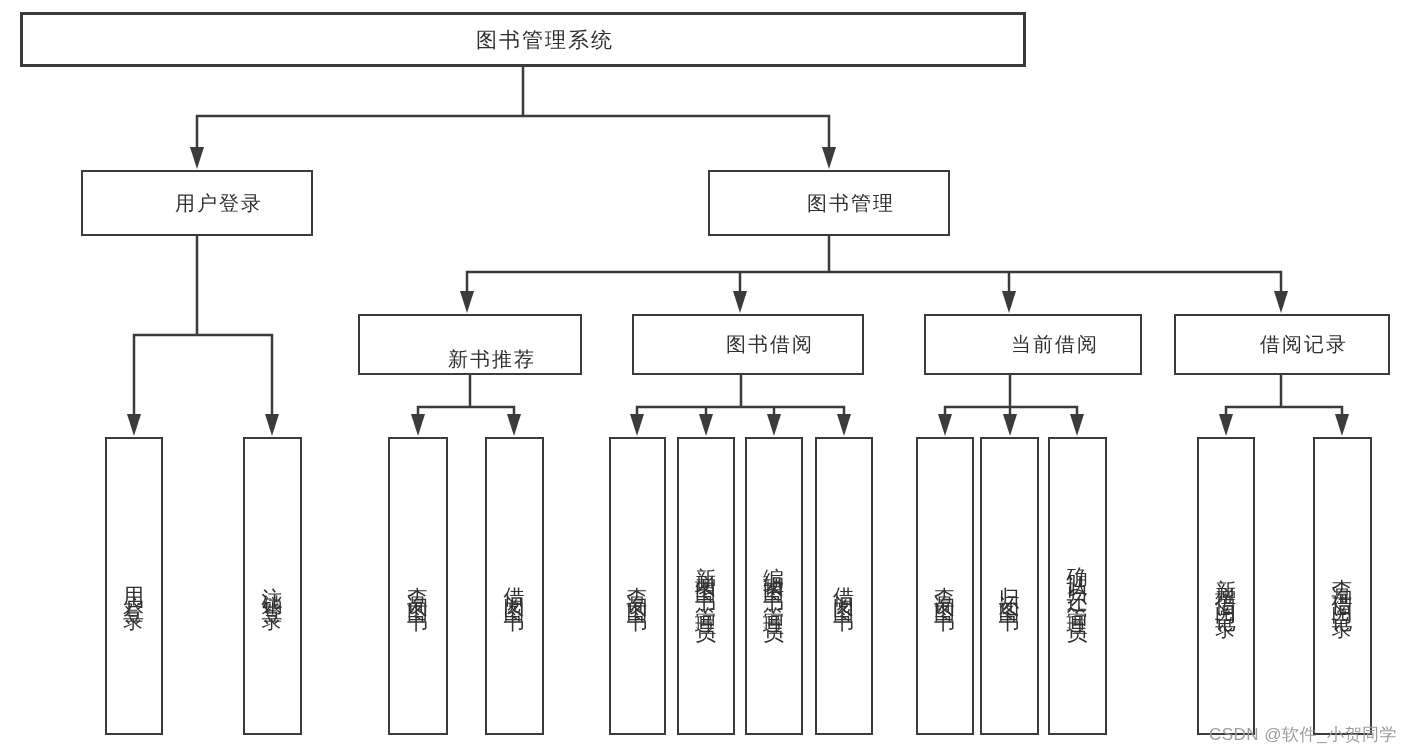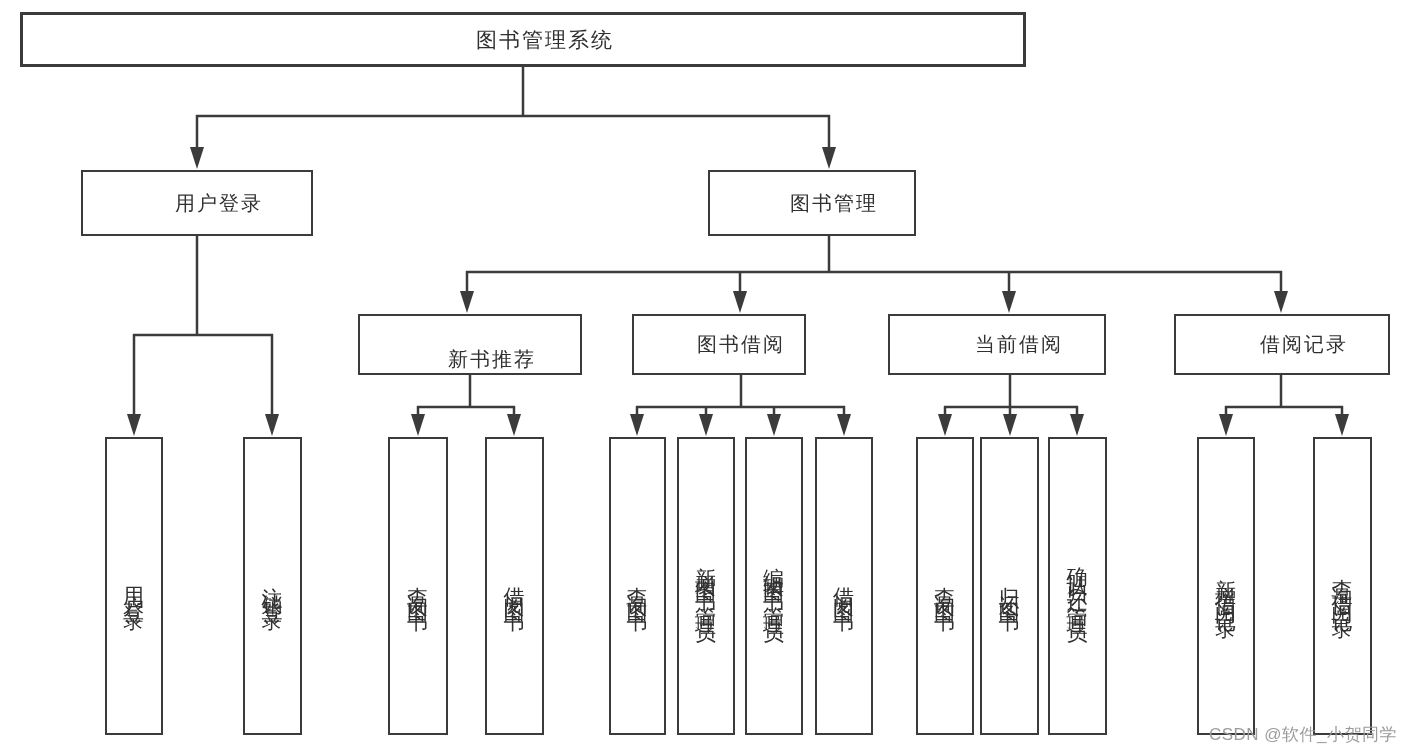--- a/index.html
+++ b/index.html
@@ -31,24 +31,24 @@
   .v {
     writing-mode: vertical-rl;
     text-orientation: mixed;
     font-size: 21px;
     letter-spacing: 8px;
     line-height: 1;
   }
   
   .n-root      { left: 20px;   top: 12px;  width: 1006px; height: 55px; border-width: 3px; font-size: 21px; }
   .n-login     { left: 81px;   top: 170px; width: 232px;  height: 66px; }
-  .n-mgmt      { left: 708px;  top: 170px; width: 208px;  height: 66px; }
+  .n-mgmt      { left: 708px;  top: 170px; width: 242px;  height: 66px; }
   .n-recommend { left: 358px;  top: 314px; width: 224px;  height: 61px; align-items: flex-end; }
-  .n-borrow    { left: 632px;  top: 314px; width: 174px;  height: 61px; }
-  .n-current   { left: 888px;  top: 314px; width: 218px;  height: 61px; justify-content: center; }
+  .n-borrow    { left: 632px;  top: 314px; width: 232px;  height: 61px; }
+  .n-current   { left: 924px;  top: 314px; width: 218px;  height: 61px; justify-content: center; }
   .n-records   { left: 1174px; top: 314px; width: 216px;  height: 61px; }
   .leaf        { top: 437px; height: 298px; }
   .n-user-login  { left: 105px;  width: 58px; }
   .n-logout      { left: 243px;  width: 59px; }
   .n-rec-query   { left: 388px;  width: 60px; }
   .n-rec-borrow  { left: 485px;  width: 59px; }
   .n-bor-query   { left: 609px;  width: 57px; }
   .n-bor-add     { left: 677px;  width: 58px; }
   .n-bor-edit    { left: 745px;  width: 58px; }
   .n-bor-borrow  { left: 815px;  width: 58px; }

